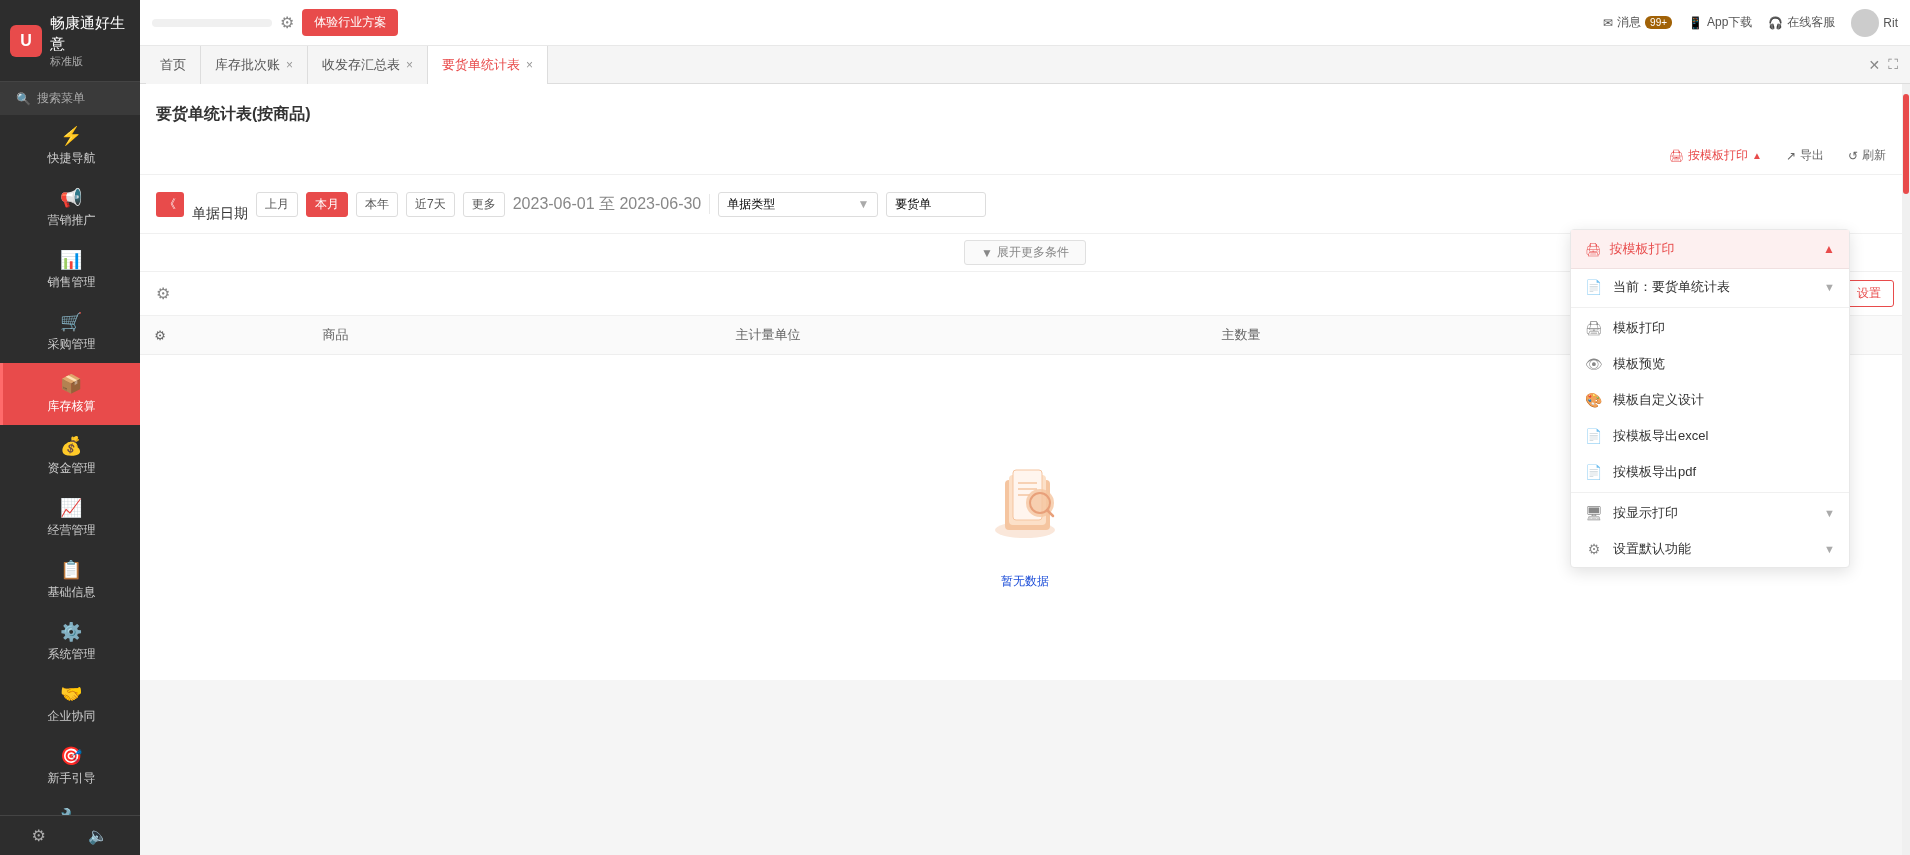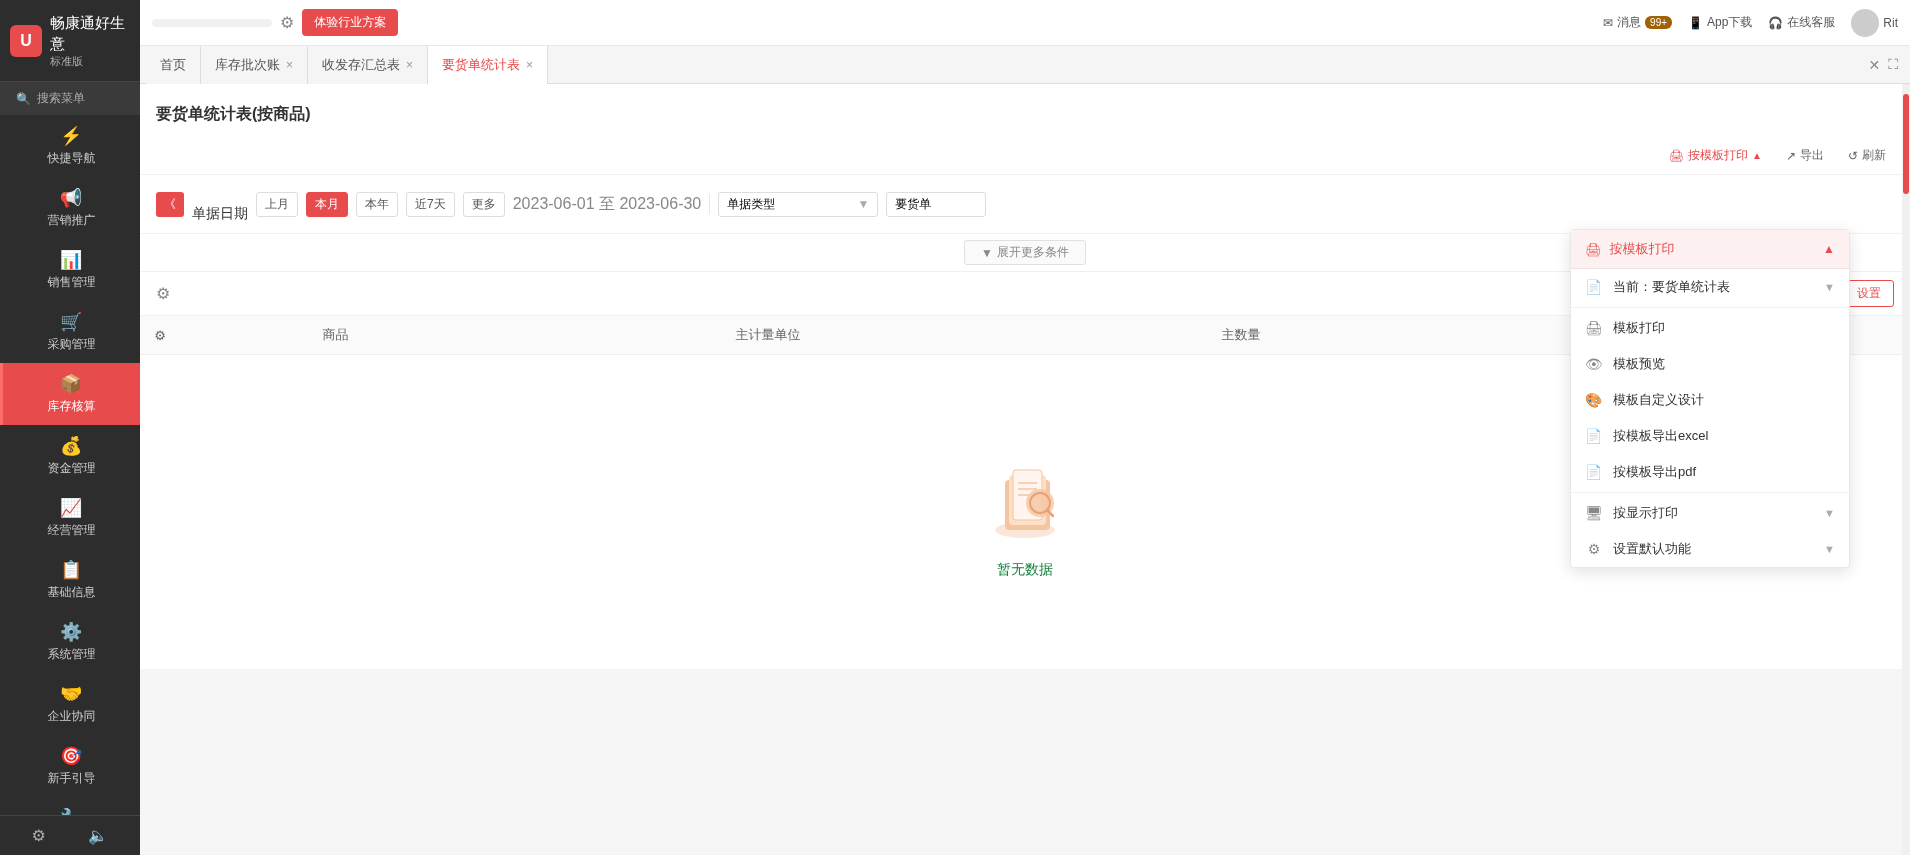--- a/index.html
+++ b/index.html
@@ -264,21 +264,21 @@
       align-items: center;
       justify-content: center;
       padding: 80px 0;
       background: #fff;
     }
     .empty-icon {
       width: 100px;
       height: 100px;
       margin-bottom: 16px;
     }
-    .empty-text { font-size: 14px; color: #15803d; }
+    .empty-text { font-size: 12px; color: #1d4ed8; margin-top: 12px; }
     .print-dropdown {
       position: absolute;
       top: 145px;
       right: 60px;
       width: 280px;
       background: #fff;
       border: 1px solid #e8e8e8;
       border-radius: 4px;
       box-shadow: 0 4px 16px rgba(0,0,0,0.12);
       z-index: 200;

